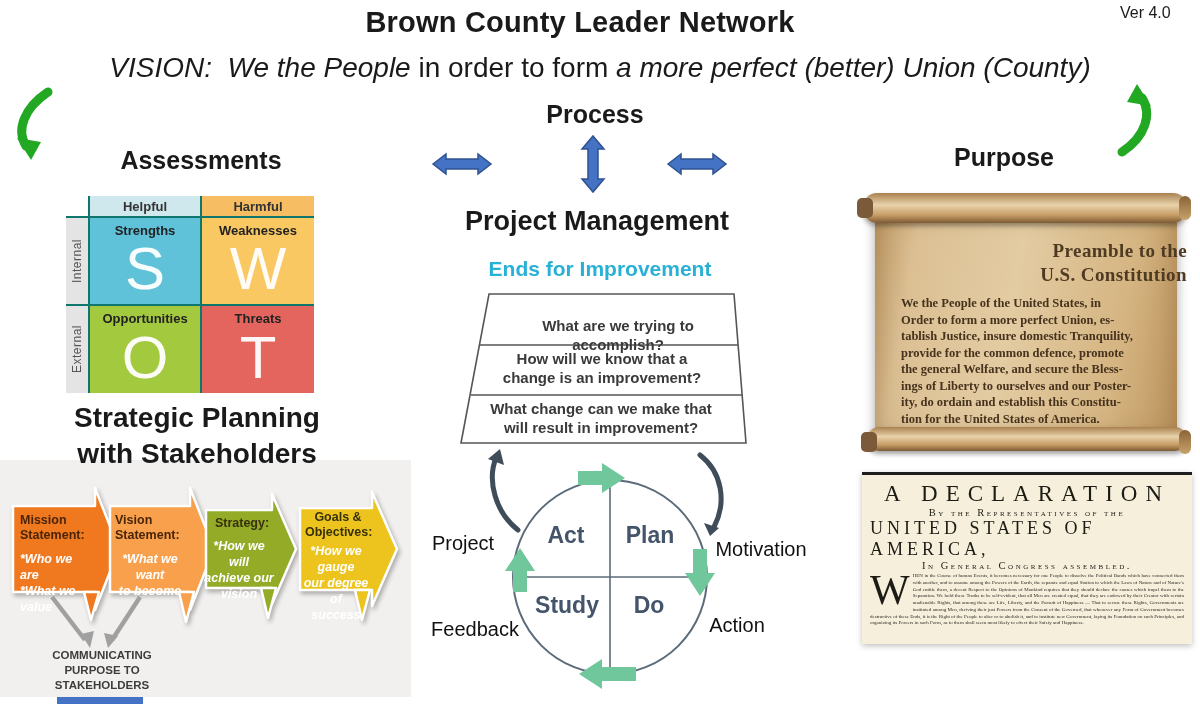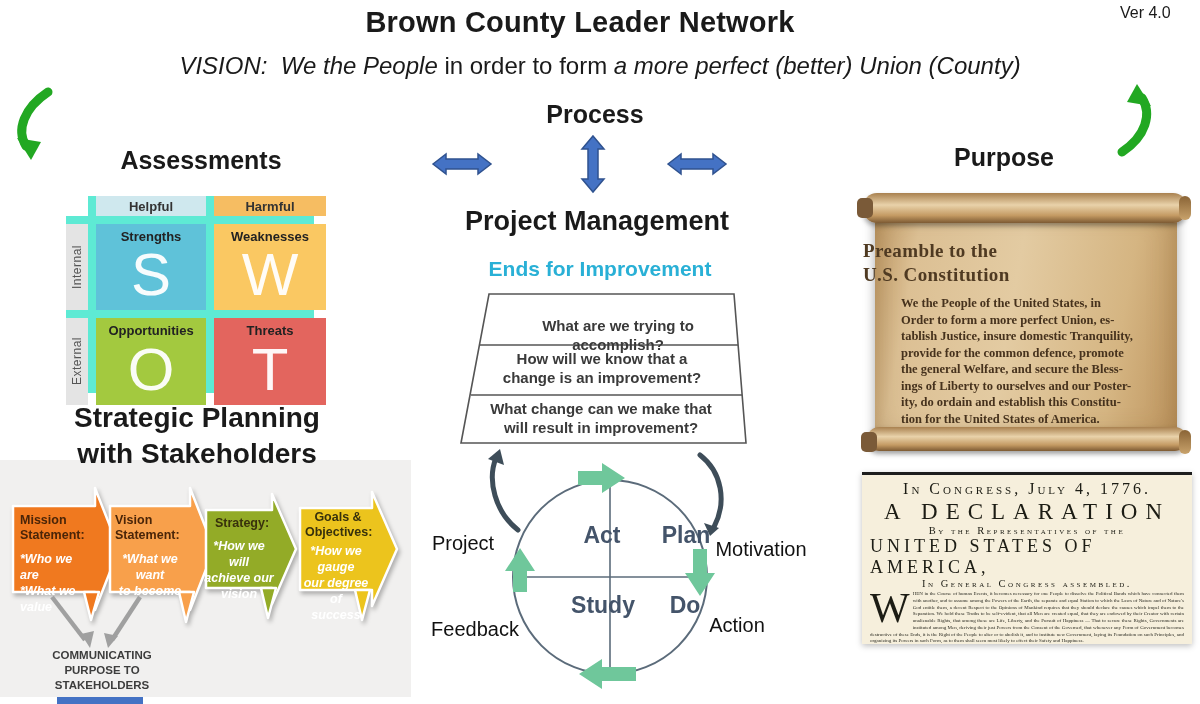--- a/index.html
+++ b/index.html
@@ -6,59 +6,59 @@
   body{width:1200px;height:704px;position:relative;overflow:hidden;background:#ffffff;
        font-family:"Liberation Sans",sans-serif;color:#1a1a1a;}
   .abs{position:absolute;}
   .ctr{text-align:center;}
   .pre{white-space:pre-line;}
   .z0{z-index:0;} .z1{z-index:1;} .z2{z-index:2;}
 
   
   .title{left:300px;top:6px;width:560px;font-size:29px;font-weight:600;letter-spacing:.2px;}
   .version{left:1120px;top:4px;width:75px;font-size:16px;}
-  .vision{left:0;top:52px;width:1200px;font-size:24px;}
+  .vision{left:0;top:52px;width:1200px;font-size:28px;}
   .vision span{white-space:pre-wrap;}
   .it{font-style:italic;}
 
   
   .hdr{font-size:25px;font-weight:600;}
   .process-hdr{left:495px;top:100px;width:200px;}
   .assess-hdr{left:101px;top:146px;width:200px;}
   .purpose-hdr{left:904px;top:143px;width:200px;}
   .pm-hdr{left:397px;top:206px;width:400px;font-size:27px;}
   .strat-hdr{left:47px;top:400px;width:300px;font-size:28px;font-weight:600;line-height:36px;}
   .model-hdr{left:450px;top:257px;width:300px;font-size:21px;font-weight:700;}
 
   
   .gray-bg{left:0;top:460px;width:411px;height:237px;background:#f1f0ef;}
   .blue-bar{left:57px;top:697px;width:86px;height:7px;}
 
   
   .swot{left:66px;top:196px;width:248px;height:197px;display:grid;
         grid-template-columns:22px 110px 112px;grid-template-rows:20px 86px 87px;
-        gap:8px;background:#5eead4;}
+        gap:2px;background:#0f766e;}
   .swot .hcell{display:flex;align-items:center;justify-content:center;
         font-size:13px;font-weight:600;color:#333;}
   .swot .side{display:flex;align-items:center;justify-content:center;background:#e4e4e4;
         font-size:12px;color:#555;}
   .swot .side span{writing-mode:vertical-rl;transform:rotate(180deg);letter-spacing:.5px;}
   .swot .quad{display:flex;flex-direction:column;align-items:center;}
   .swot .qlabel{font-size:13px;font-weight:600;color:#222;margin-top:5px;}
   .swot .qletter{flex:1;display:flex;align-items:center;justify-content:center;
         font-size:60px;line-height:54px;color:rgba(255,255,255,.95);margin-top:-4px;}
 
   
   .q{font-size:15px;font-weight:600;color:#3a3a3a;line-height:19px;}
   .q0{left:508px;top:300px;width:220px;margin-top:16px;}
   .q1{left:477px;top:349px;width:250px;}
   .q2{left:465px;top:399px;width:272px;}
 
   
-  .quad-lbl{font-size:23px;font-weight:700;color:#44546a;width:70px;margin-left:36px;}
+  .quad-lbl{font-size:23px;font-weight:700;color:#44546a;width:70px;}
   .out-lbl{font-size:20px;color:#111;}
 
   
   .atitle{font-size:12.5px;font-weight:700;line-height:15px;color:#4a2508;}
   .atitle.olive{color:#38310c;text-align:center;}
   .abody{font-size:12.5px;font-weight:700;font-style:italic;line-height:16px;color:#ffffff;}
   .communicate{left:28px;top:648px;width:148px;font-size:11.5px;font-weight:700;
                line-height:15px;color:#3d3d3d;}
 
   
@@ -67,21 +67,21 @@
       background:linear-gradient(100deg,#c09a66 0%,#dcc094 14%,#e3cba2 45%,#d5b582 78%,#bd945e 100%);
       box-shadow:0 5px 12px rgba(0,0,0,.35), inset 0 0 28px rgba(110,75,30,.35);}
   .scroll-roll{position:absolute;left:0;right:0;top:0;height:30px;border-radius:14px;
       background:linear-gradient(180deg,#a9814f 0%,#e9d2aa 40%,#c49a63 75%,#7d5a33 100%);
       box-shadow:0 3px 5px rgba(0,0,0,.35);}
   .scroll-roll:before{content:"";position:absolute;left:-6px;top:5px;width:16px;height:20px;
       background:#7a5a38;border-radius:5px;}
   .scroll-roll:after{content:"";position:absolute;right:-4px;top:3px;width:12px;height:24px;
       background:linear-gradient(180deg,#8a6436,#c8a26b);border-radius:6px;}
   .scroll-roll.bottom{top:auto;bottom:0;left:4px;right:0;height:24px;border-radius:12px;}
-  .scroll-title{position:absolute;left:0;right:0;top:46px;text-align:left;
+  .scroll-title{position:absolute;left:0;right:0;top:46px;text-align:right;
       font-family:"Liberation Serif",serif;font-size:19px;font-weight:600;color:#4f3a22;
       line-height:24px;letter-spacing:.4px;}
   .scroll-text{position:absolute;left:38px;right:28px;top:102px;
       font-family:"Liberation Serif",serif;font-size:12.5px;font-weight:600;
       line-height:16.5px;color:#46321d;}
 
   
   .decl{left:862px;top:472px;width:330px;height:172px;background:#f6efdc;
       border-top:3px solid #1d1d1d;box-shadow:0 2px 6px rgba(0,0,0,.25);
       font-family:"Liberation Serif",serif;color:#1c1c14;padding:5px 8px;box-sizing:border-box;}
@@ -273,21 +273,20 @@
 Order to form a more perfect Union, es-
 tablish Justice, insure domestic Tranquility,
 provide for the common defence, promote
 the general Welfare, and secure the Bless-
 ings of Liberty to ourselves and our Poster-
 ity, do ordain and establish this Constitu-
 tion for the United States of America.</div>
 </div>
 
 <div class="abs z2 decl">
-  <div class="l1">In Congress, July 4, 1776.</div>
   <div class="l2">A DECLARATION</div>
   <div class="l3">By the Representatives of the</div>
   <div class="l4">UNITED STATES OF AMERICA,</div>
   <div class="l5">In General Congress assembled.</div>
   <div class="para">
     <span class="dropcap">W</span><span>HEN in the Course of human Events, it becomes necessary for one People to dissolve the Political Bands which have connected them with another, and to assume among the Powers of the Earth, the separate and equal Station to which the Laws of Nature and of Nature's God entitle them, a decent Respect to the Opinions of Mankind requires that they should declare the causes which impel them to the Separation. We hold these Truths to be self-evident, that all Men are created equal, that they are endowed by their Creator with certain unalienable Rights, that among these are Life, Liberty, and the Pursuit of Happiness — That to secure these Rights, Governments are instituted among Men, deriving their just Powers from the Consent of the Governed, that whenever any Form of Government becomes destructive of these Ends, it is the Right of the People to alter or to abolish it, and to institute new Government, laying its Foundation on such Principles, and organizing its Powers in such Form, as to them shall seem most likely to effect their Safety and Happiness.</span>
   </div>
 </div>
 
 </body></html>

